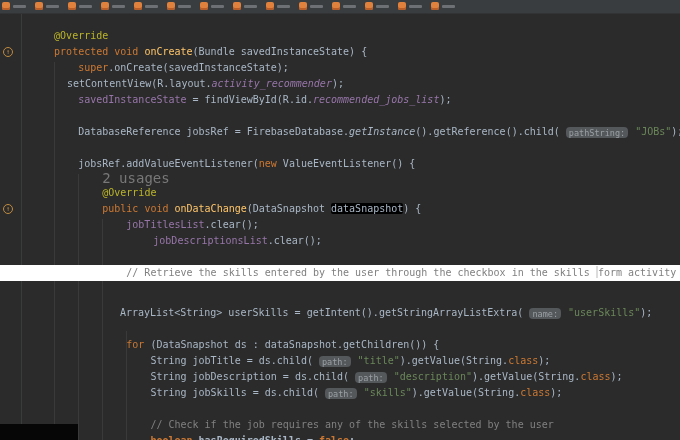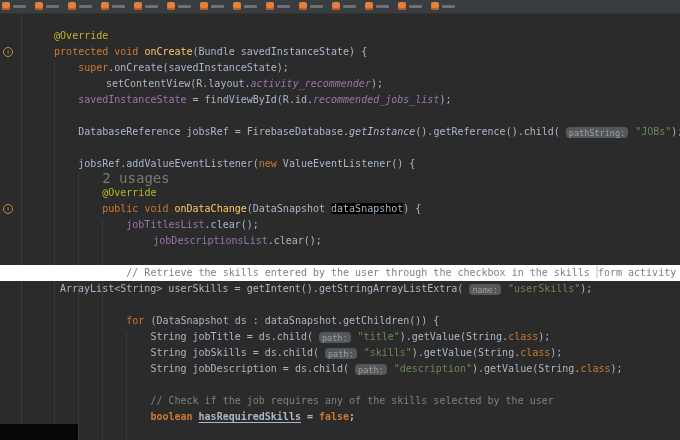--- a/index.html
+++ b/index.html
@@ -124,37 +124,37 @@
 <div class="gutter-sep"></div>
 <div class="guide g1"></div>
 <div class="guide g2"></div>
 <div class="guide g3"></div>
 <div class="guide g4"></div>
 
 <div class="code-area">
     <div class="line" style="padding-left: 54.08px;"><span class="tk ann">@Override</span></div>
     <div class="line" style="padding-left: 54.08px;"><span class="gut">↑</span><span class="tk kw">protected void </span><span class="tk fn">onCreate</span><span class="tk pln">(Bundle savedInstanceState) {</span></div>
     <div class="line" style="padding-left: 78.16px;"><span class="tk kw">super</span><span class="tk pln">.onCreate(savedInstanceState);</span></div>
-    <div class="line" style="padding-left: 106px;"><span class="tk pln">setContentView(R.layout.</span><span class="tk cst">activity_recommender</span><span class="tk pln">);</span></div>
+    <div class="line" style="padding-left: 67px;"><span class="tk pln">setContentView(R.layout.</span><span class="tk cst">activity_recommender</span><span class="tk pln">);</span></div>
     <div class="line" style="padding-left: 78.16px;"><span class="tk fld">savedInstanceState</span><span class="tk pln"> = findViewById(R.id.</span><span class="tk cst">recommended_jobs_list</span><span class="tk pln">);</span></div>
     <div class="line" style="padding-left: 30px;"></div>
     <div class="line" style="padding-left: 78.16px;"><span class="tk pln">DatabaseReference jobsRef = FirebaseDatabase.</span><span class="tk stm">getInstance</span><span class="tk pln">().getReference().child( </span><span class="tk chip">pathString:</span><span class="tk pln"> </span><span class="tk str">"JOBs"</span><span class="tk pln">);</span></div>
     <div class="line" style="padding-left: 30px;"></div>
     <div class="line" style="padding-left: 78.16px;"><span class="tk pln">jobsRef.addValueEventListener(</span><span class="tk kw">new</span><span class="tk pln"> ValueEventListener() {</span></div>
     <div class="line inlay" style="padding-left: 102.24px;"><span class="tk usg">2 usages</span></div>
     <div class="line" style="padding-left: 102.24px;"><span class="tk ann">@Override</span></div>
     <div class="line" style="padding-left: 102.24px;"><span class="gut">↑</span><span class="tk kw">public void </span><span class="tk fn">onDataChange</span><span class="tk pln">(DataSnapshot </span><span class="tk hlt">dataSnapshot</span><span class="tk pln">) {</span></div>
     <div class="line" style="padding-left: 126.32px;"><span class="tk fld">jobTitlesList</span><span class="tk pln">.clear();</span></div>
     <div class="line" style="padding-left: 126.32px; margin-left: 27px;"><span class="tk fld">jobDescriptionsList</span><span class="tk pln">.clear();</span></div>
     <div class="line" style="padding-left: 30px;"></div>
     <div class="line caret-line" style="padding-left: 126.32px;"><span class="tk cmt">// Retrieve the skills entered by the user through the checkbox in the skills </span><span class="tk caret"></span><span class="tk cmt">form activity</span></div>
-    <div class="line" style="padding-left: 60px;"><span class="tk pln">ArrayList&lt;String&gt; userSkills = getIntent().getStringArrayListExtra( </span><span class="tk chip">name:</span><span class="tk pln"> </span><span class="tk str">"userSkills"</span><span class="tk pln">);</span></div>
+    <div class="line" style="padding-left: 120px; margin-top: 24px;"><span class="tk pln">ArrayList&lt;String&gt; userSkills = getIntent().getStringArrayListExtra( </span><span class="tk chip">name:</span><span class="tk pln"> </span><span class="tk str">"userSkills"</span><span class="tk pln">);</span></div>
     <div class="line" style="padding-left: 30px;"></div>
     <div class="line" style="padding-left: 126.32px;"><span class="tk kw">for</span><span class="tk pln"> (DataSnapshot ds : dataSnapshot.getChildren()) {</span></div>
     <div class="line" style="padding-left: 150.4px;"><span class="tk pln">String jobTitle = ds.child( </span><span class="tk chip">path:</span><span class="tk pln"> </span><span class="tk str">"title"</span><span class="tk pln">).getValue(String.</span><span class="tk kw">class</span><span class="tk pln">);</span></div>
+    <div class="line" style="padding-left: 150.4px;"><span class="tk pln">String jobDescription = ds.child( </span><span class="tk chip">path:</span><span class="tk pln"> </span><span class="tk str">"description"</span><span class="tk pln">).getValue(String.</span><span class="tk kw">class</span><span class="tk pln">);</span></div>
     <div class="line" style="padding-left: 150.4px;"><span class="tk pln">String jobSkills = ds.child( </span><span class="tk chip">path:</span><span class="tk pln"> </span><span class="tk str">"skills"</span><span class="tk pln">).getValue(String.</span><span class="tk kw">class</span><span class="tk pln">);</span></div>
-    <div class="line" style="padding-left: 150.4px;"><span class="tk pln">String jobDescription = ds.child( </span><span class="tk chip">path:</span><span class="tk pln"> </span><span class="tk str">"description"</span><span class="tk pln">).getValue(String.</span><span class="tk kw">class</span><span class="tk pln">);</span></div>
     <div class="line" style="padding-left: 30px;"></div>
     <div class="line" style="padding-left: 150.4px;"><span class="tk cmt">// Check if the job requires any of the skills selected by the user</span></div>
     <div class="line" style="padding-left: 150.4px; font-weight: bold;"><span class="tk kw">boolean</span><span class="tk pln"> </span><span class="tk und">hasRequiredSkills</span><span class="tk pln"> = </span><span class="tk kw">false</span><span class="tk pln">;</span></div>
   </div>
 
 <div class="bl-panel"></div>
 
 </body></html>

